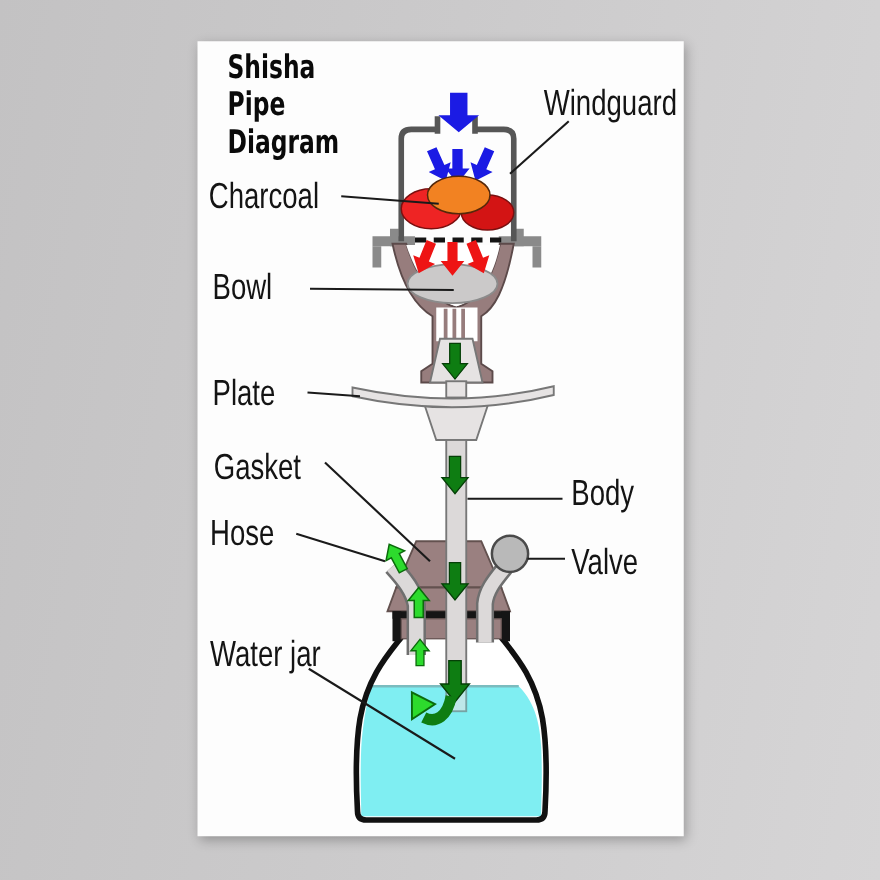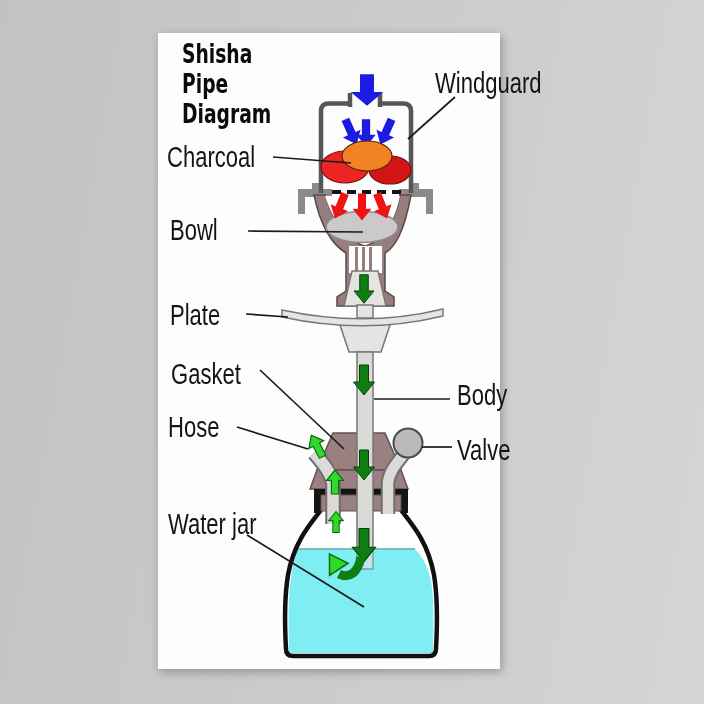--- a/index.html
+++ b/index.html
@@ -2,21 +2,21 @@
 <html><head>
 <meta charset="utf-8">
 <style>
   html,body{margin:0;padding:0;}
   body{
     width:704px;height:704px;overflow:hidden;position:relative;
     background:linear-gradient(100deg,#c3c2c3 0%,#cbcacb 45%,#d6d5d6 100%);
     font-family:"Liberation Sans",sans-serif;
   }
   .poster{
-    position:absolute;left:158px;top:33px;width:342px;height:636px;
+    position:absolute;left:158px;top:33px;width:389px;height:636px;
     background:#fdfdfd;
     box-shadow:2px 3px 9px rgba(0,0,0,.28);
   }
   .poster svg{position:absolute;left:0;top:0;}
   .title{
     position:absolute;left:24px;top:6px;
     font-family:"DejaVu Sans",sans-serif;font-weight:bold;
     font-size:26px;line-height:30px;color:#0a0a0a;
     transform:scaleX(.72);transform-origin:0 0;white-space:nowrap;
   }

